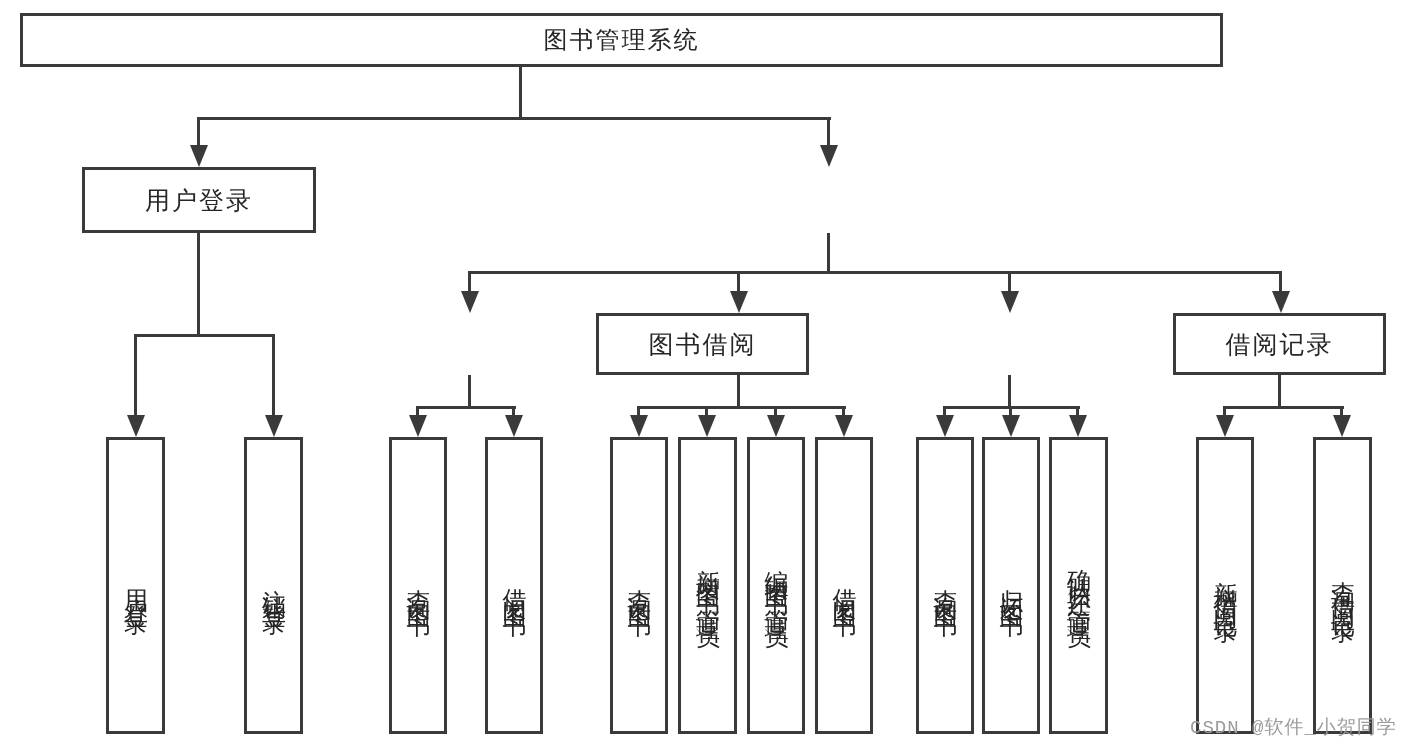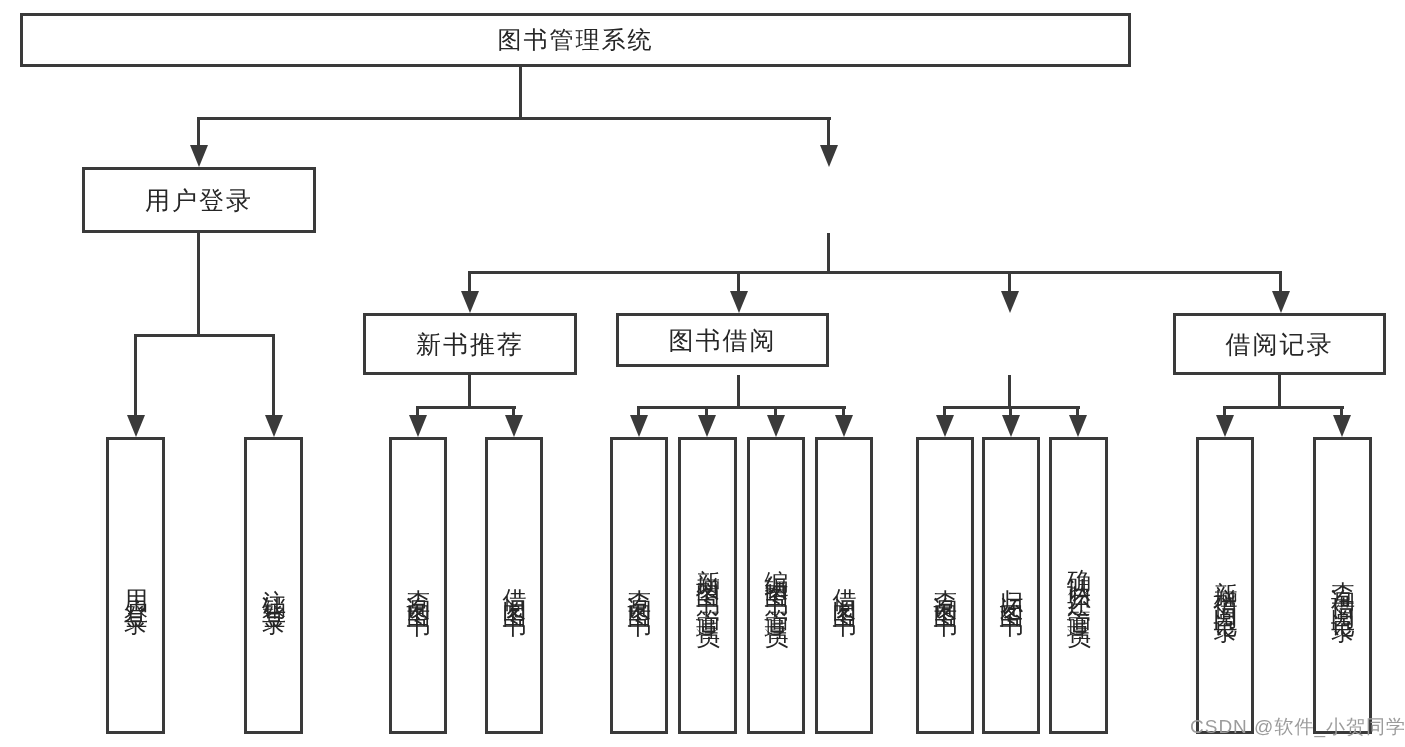--- a/index.html
+++ b/index.html
@@ -49,20 +49,21 @@
     line-height:1.2;
     white-space:nowrap;
   }
   .watermark{
     position:absolute;
     font-size:19px;
     color:var(--wm);
     letter-spacing:1px;
     z-index:6;
     white-space:nowrap;
+    font-family:Liberation Mono, monospace;
   }
 </style>
 </head>
 <body>
 
 <div class="stage">
 
   <div class="vline" style="left:519px;top:67px;height:50px"></div>
   <div class="hline" style="left:197px;top:117px;width:634px"></div>
   <div class="arr" style="left:190px;top:117px;height:50px"></div>
@@ -96,32 +97,29 @@
   <div class="hline" style="left:943px;top:406px;width:137px"></div>
   <div class="arr" style="left:936px;top:406px;height:31px"></div>
   <div class="arr" style="left:1002px;top:406px;height:31px"></div>
   <div class="arr" style="left:1069px;top:406px;height:31px"></div>
 
   <div class="vline" style="left:1278px;top:375px;height:31px"></div>
   <div class="hline" style="left:1223px;top:406px;width:121px"></div>
   <div class="arr" style="left:1216px;top:406px;height:31px"></div>
   <div class="arr" style="left:1333px;top:406px;height:31px"></div>
 
-  <div class="box rootbox" style="left:20px;top:13px;width:1111px;height:54px">
+  <div class="box rootbox" style="left:20px;top:13px;width:1203px;height:54px">
     <span>图书管理系统</span>
   </div>
 
   <div class="box hbox" style="left:82px;top:167px;width:234px;height:66px">
     <span>用户登录</span>
   </div>
 
-  <div class="box hbox" style="left:363px;top:313px;width:214px;height:62px">
-    <span>新书推荐</span>
-  </div>
-  <div class="box hbox" style="left:616px;top:313px;width:213px;height:54px">
+  <div class="box hbox" style="left:596px;top:313px;width:213px;height:62px">
     <span>图书借阅</span>
   </div>
   <div class="box hbox" style="left:1173px;top:313px;width:213px;height:62px">
     <span>借阅记录</span>
   </div>
 
   <div class="box vbox" style="left:106px;top:437px;width:59px;height:297px">
     <span>用户登录</span>
   </div>
   <div class="box vbox" style="left:244px;top:437px;width:59px;height:297px">

